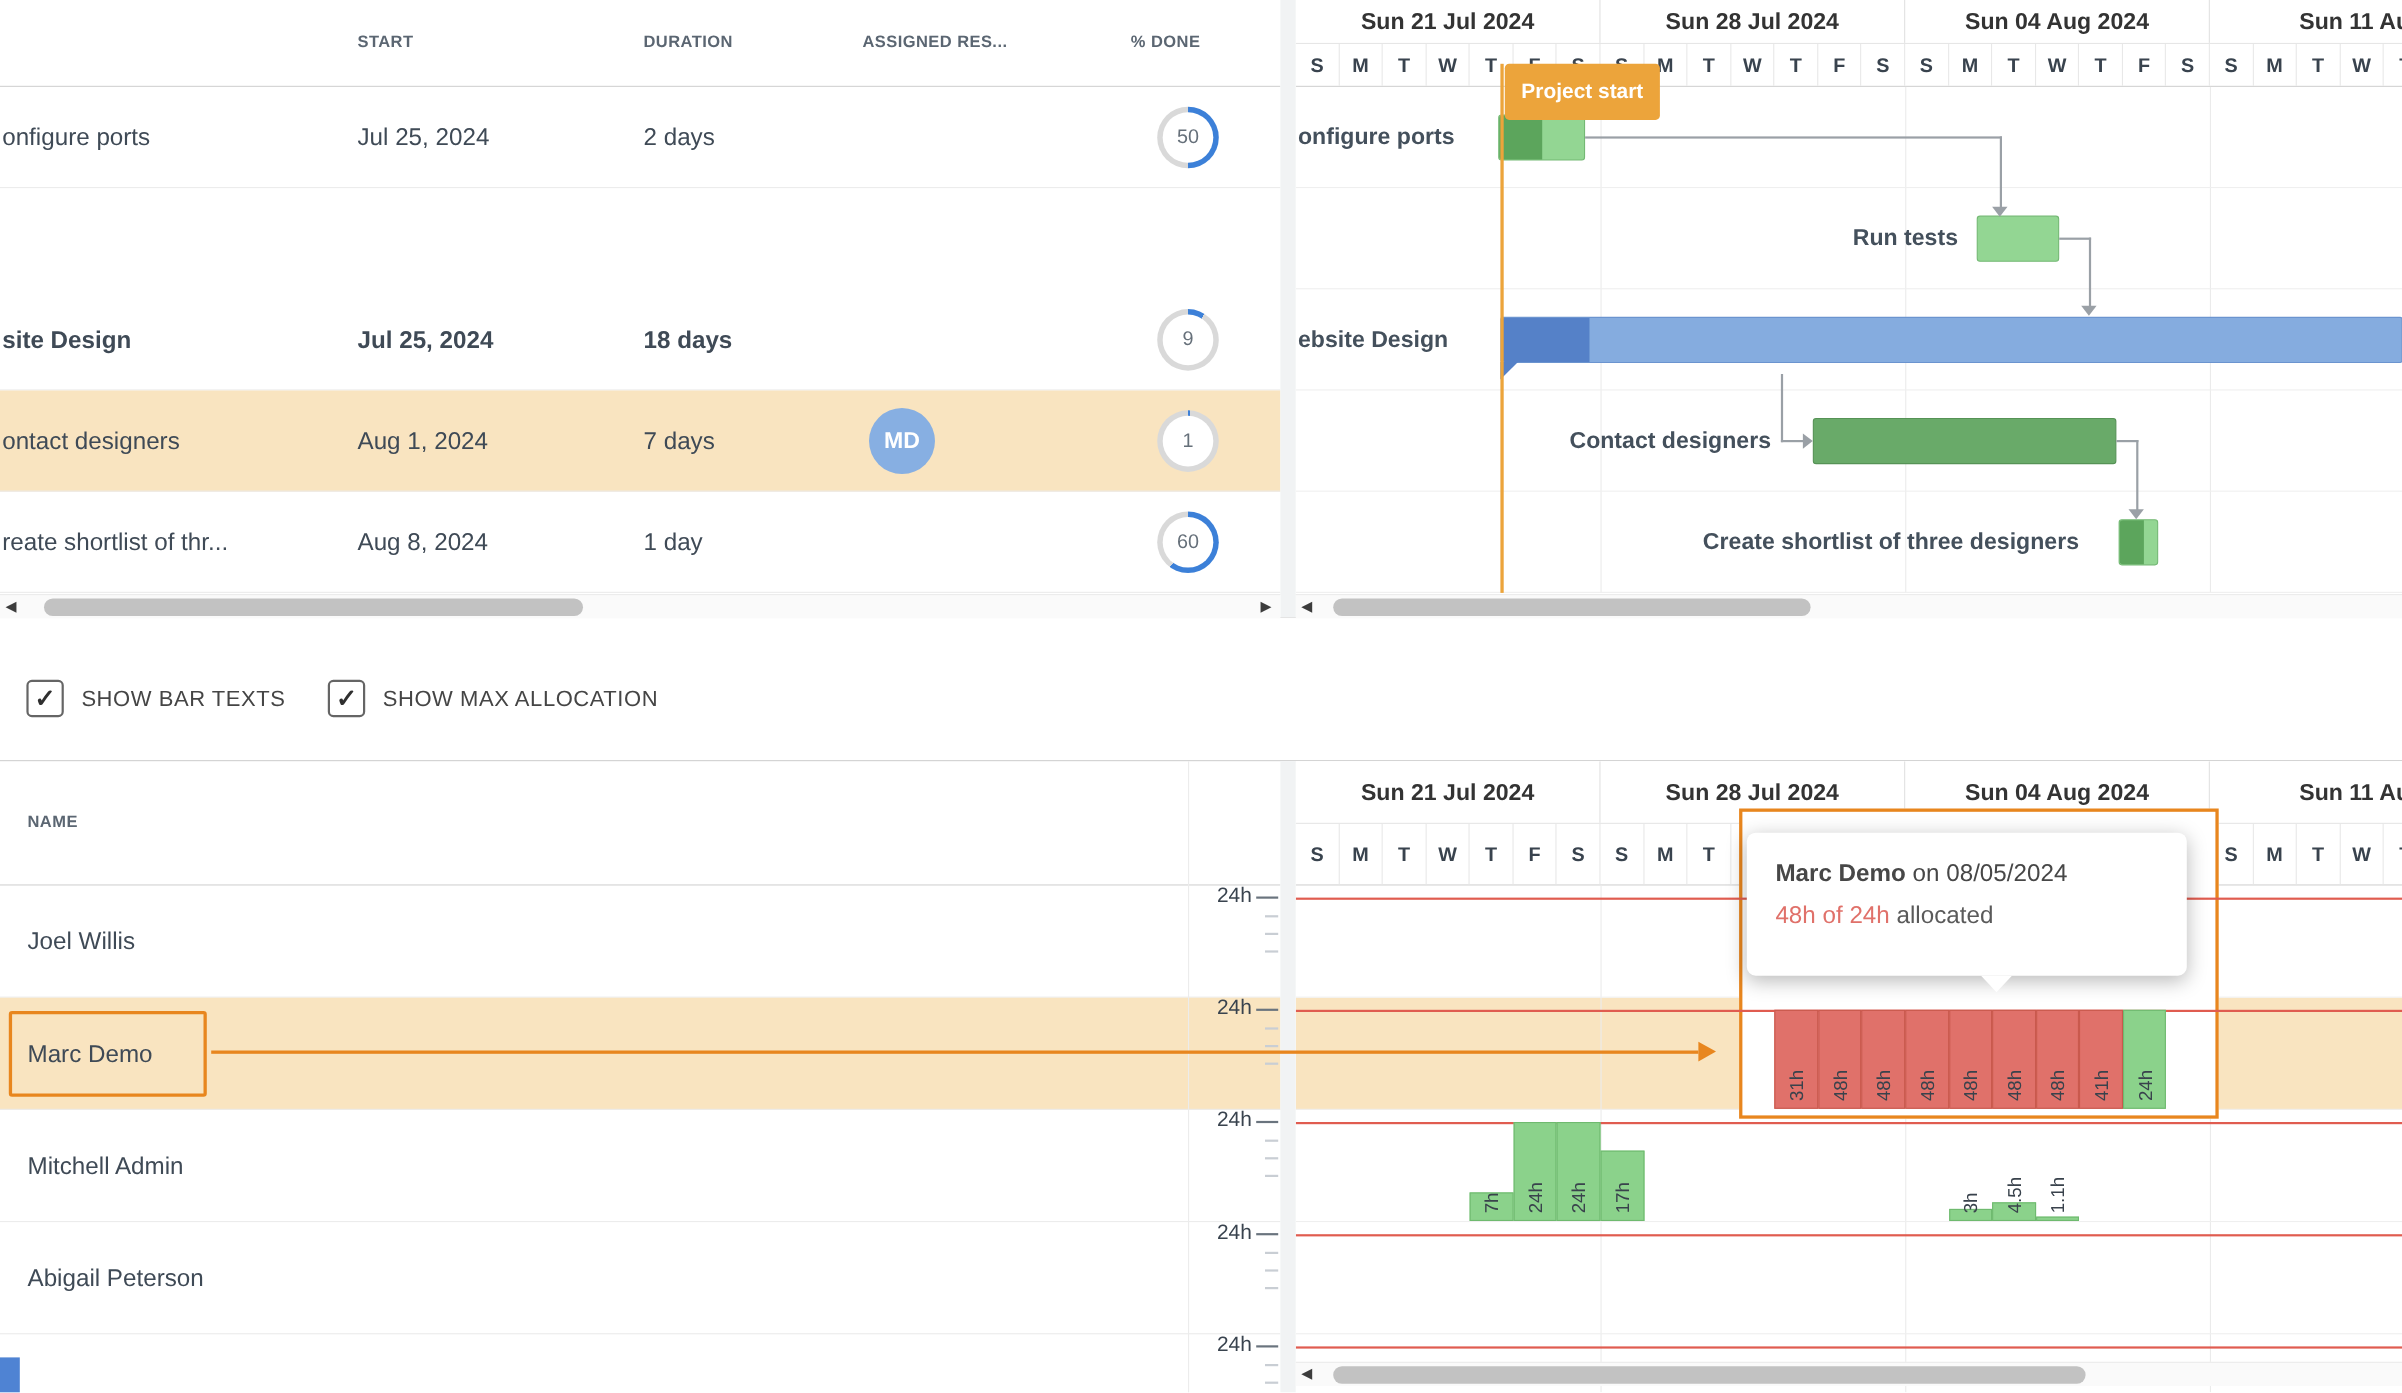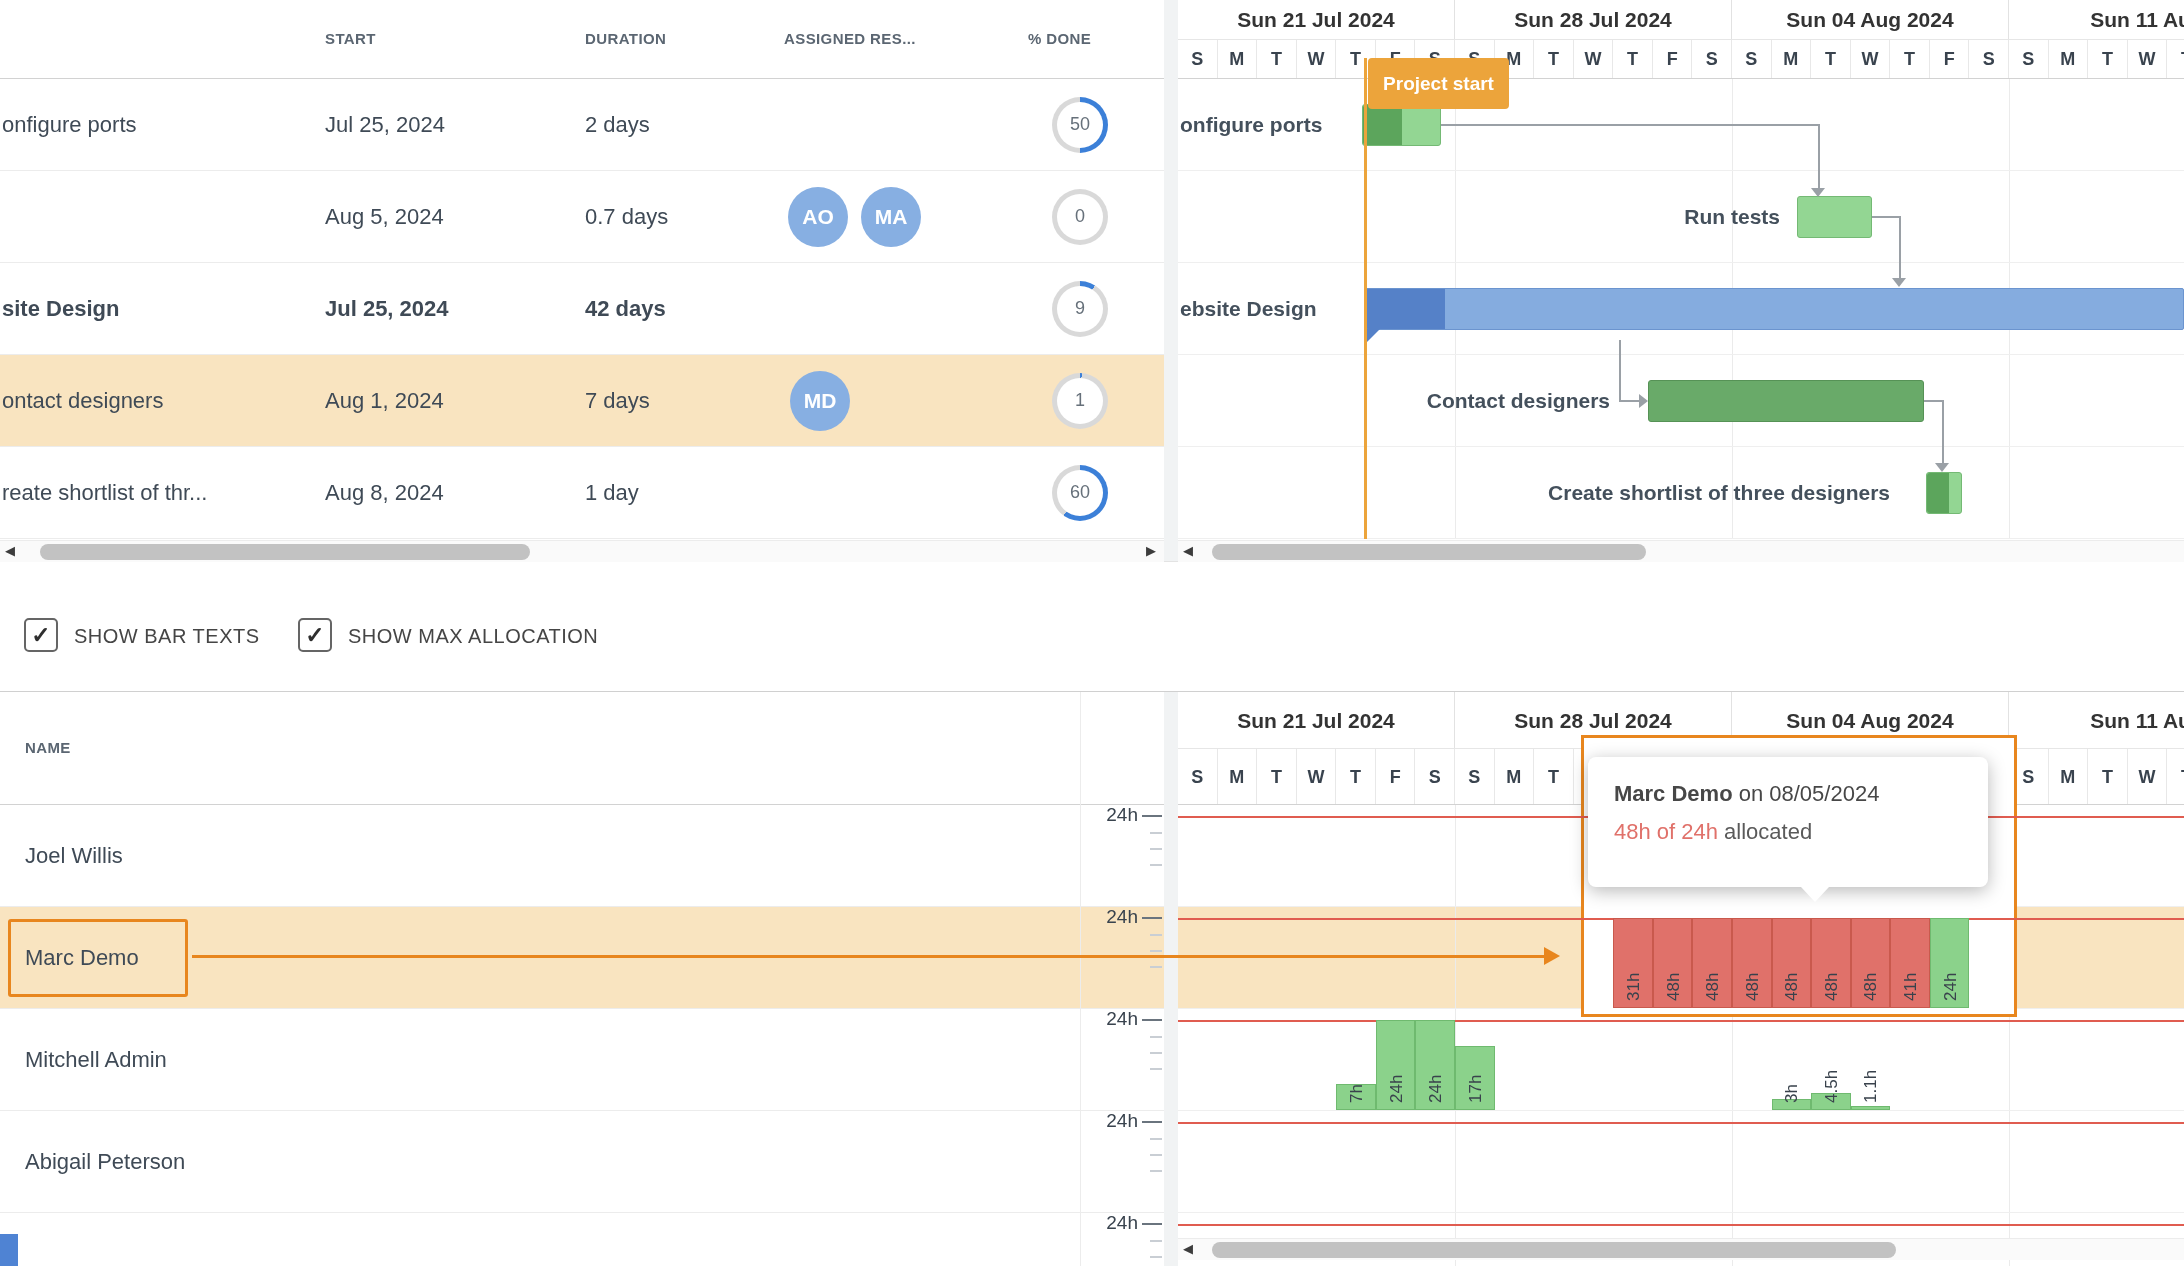--- a/index.html
+++ b/index.html
@@ -83,35 +83,24 @@
 
     <div class="g-row" style="top:79px">
       <span class="g-cell" style="left:2px">onfigure ports</span>
       <span class="g-cell" style="left:325px">Jul 25, 2024</span>
       <span class="g-cell" style="left:585px">2 days</span>
       <span class="ring" style="background: conic-gradient(rgb(60, 128, 216) 0deg, rgb(60, 128, 216) 50%, rgb(217, 217, 217) 50%, rgb(217, 217, 217) 100%);">
           <i></i>
           <b>50</b>
         </span>
     </div>
-    <div class="g-row" style="top:171px">
-      <span class="g-cell" style="left:2px"></span>
-      <span class="g-cell" style="left:325px">Aug 5, 2024</span>
-      <span class="g-cell" style="left:585px">0.7 days</span>
-      <span class="avatar" style="left:788px">AO</span>
-      <span class="avatar" style="left:861px">MA</span>
-      <span class="ring" style="background: conic-gradient(rgb(60, 128, 216) 0deg, rgb(60, 128, 216) 0%, rgb(217, 217, 217) 0%, rgb(217, 217, 217) 100%);">
-          <i></i>
-          <b>0</b>
-        </span>
-    </div>
     <div class="g-row bold" style="top:263px">
       <span class="g-cell" style="left:2px">site Design</span>
       <span class="g-cell" style="left:325px">Jul 25, 2024</span>
-      <span class="g-cell" style="left:585px">42 days</span>
+      <span class="g-cell" style="left:585px">18 days</span>
       <span class="ring" style="background: conic-gradient(rgb(60, 128, 216) 0deg, rgb(60, 128, 216) 9%, rgb(217, 217, 217) 9%, rgb(217, 217, 217) 100%);">
           <i></i>
           <b>9</b>
         </span>
     </div>
     <div class="g-row hl" style="top:355px">
       <span class="g-cell" style="left:2px">ontact designers</span>
       <span class="g-cell" style="left:325px">Aug 1, 2024</span>
       <span class="g-cell" style="left:585px">7 days</span>
       <span class="avatar" style="left:790px">MD</span>

